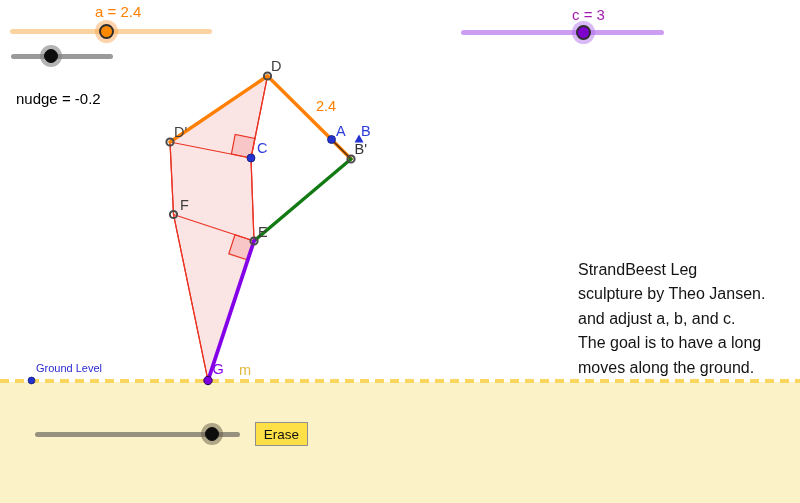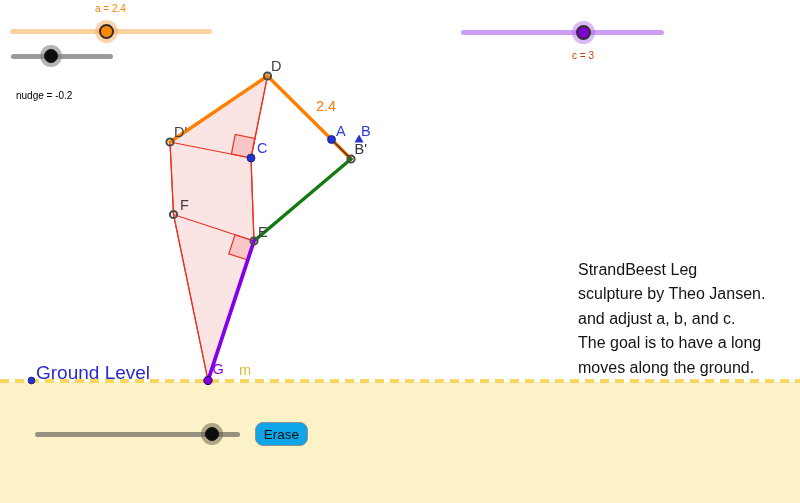--- a/index.html
+++ b/index.html
@@ -4,33 +4,33 @@
 <style>
   html,body{margin:0;padding:0;background:#e9e9e9;}
   .stage{
     position:relative;width:800px;height:503px;background:#ffffff;
     font-family:"Liberation Sans",sans-serif;overflow:hidden;
   }
   
   .ground-region{position:absolute;left:0;top:382px;width:800px;height:121px;background:#fcf2c8;z-index:1;}
   .ground-line{position:absolute;left:0;top:378.5px;width:800px;height:4px;z-index:2;
     background:repeating-linear-gradient(90deg,#fbd65e 0 9px,rgba(0,0,0,0) 9px 15px);}
-  .ground-label{position:absolute;left:36px;top:362px;font-size:19px;color:#2a2ad0;z-index:5;white-space:nowrap;}
+  .ground-label{position:absolute;left:36px;top:362px;font-size:11px;color:#2a2ad0;z-index:5;white-space:nowrap;}
   
   #construction{position:absolute;left:0;top:0;width:800px;height:503px;z-index:3;}
   #construction text{font-family:"Liberation Sans",sans-serif;}
   
   .slider{position:absolute;height:16px;z-index:6;}
   .slider .track{position:absolute;left:0;right:0;top:5.5px;height:5px;border-radius:2.5px;}
   .slider .handle{position:absolute;width:11px;height:11px;border:2px solid #2e2e2e;border-radius:50%;top:0.5px;cursor:pointer;}
   .slider.dark .handle{width:12px;height:12px;border:1px solid #111;top:1px;}
-  .slider .slider-label{position:absolute;font-size:10px;white-space:nowrap;}
+  .slider .slider-label{position:absolute;font-size:15px;white-space:nowrap;}
   
   .erase{position:absolute;left:255px;top:422px;width:53px;height:24px;z-index:6;
-    background:#0ea5e9;border:1.5px solid #8f8f8f;border-radius:8px;font-size:13.5px;
+    background:#fde047;border:1.5px solid #8f8f8f;border-radius:0;font-size:13.5px;
     font-family:"Liberation Sans",sans-serif;color:#111;cursor:pointer;}
   .description{position:absolute;left:578px;top:258px;width:220px;z-index:5;
     font-size:16px;line-height:24.4px;color:#141414;}
 </style>
 </head>
 <body>
 
 <div class="stage">
 
   <div class="ground-region"></div>
@@ -77,21 +77,21 @@
     </svg>
 
   <div class="slider" style="left: 10px; top: 23px; width: 202px;">
     <div class="track" style="background: rgb(251, 211, 160);"></div>
     <div class="handle" style="left: 88.5px; background: rgb(255, 138, 0); box-shadow: rgba(255, 160, 70, 0.45) 0px 0px 0px 4px;"></div>
     <div class="slider-label" style="color: rgb(255, 127, 0); left: 85px; top: -20px;">a = 2.4</div>
   </div>
   <div class="slider" style="left: 461px; top: 24px; width: 203px;">
     <div class="track" style="background: rgb(204, 157, 241);"></div>
     <div class="handle" style="left: 114.5px; background: rgb(125, 0, 204); box-shadow: rgba(170, 100, 235, 0.45) 0px 0px 0px 4px;"></div>
-    <div class="slider-label" style="color: #c2410c; left: 111px; top: -18px; margin-top: 44px;">c = 3</div>
+    <div class="slider-label" style="color: #a21caf; left: 111px; top: -18px;">c = 3</div>
   </div>
   <div class="slider dark" style="left: 11px; top: 48px; width: 102px;">
     <div class="track" style="background: rgb(154, 154, 154);"></div>
     <div class="handle" style="left: 33px; background: rgb(13, 13, 13); box-shadow: rgba(130, 130, 130, 0.6) 0px 0px 0px 4px;"></div>
     <div class="slider-label" style="color: rgb(0, 0, 0); left: 5px; top: 18px; margin-top: 24px;">nudge = -0.2</div>
   </div>
   <div class="slider dark" style="left: 35px; top: 426px; width: 205px;">
     <div class="track" style="background: rgb(151, 145, 127);"></div>
     <div class="handle" style="left: 170px; background: rgb(13, 13, 13); box-shadow: rgba(100, 92, 72, 0.5) 0px 0px 0px 4px;"></div>
   </div>

